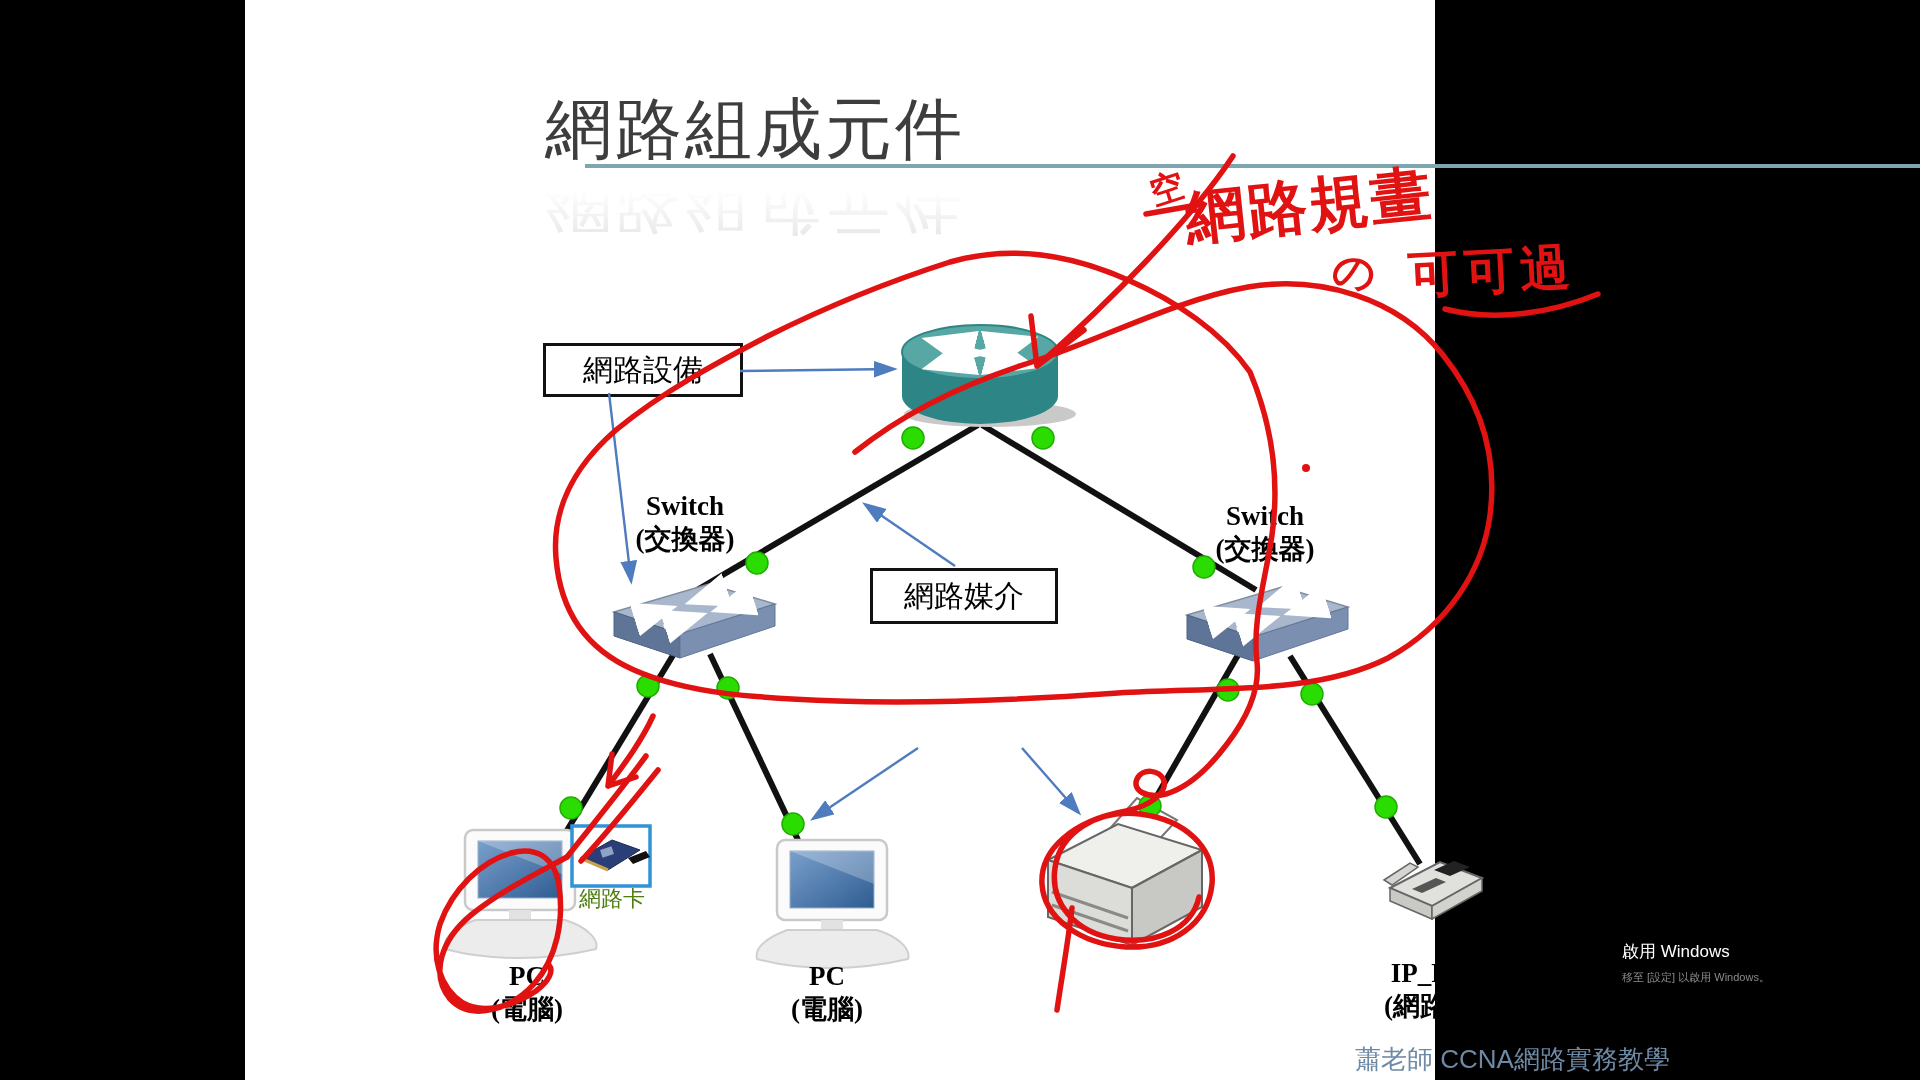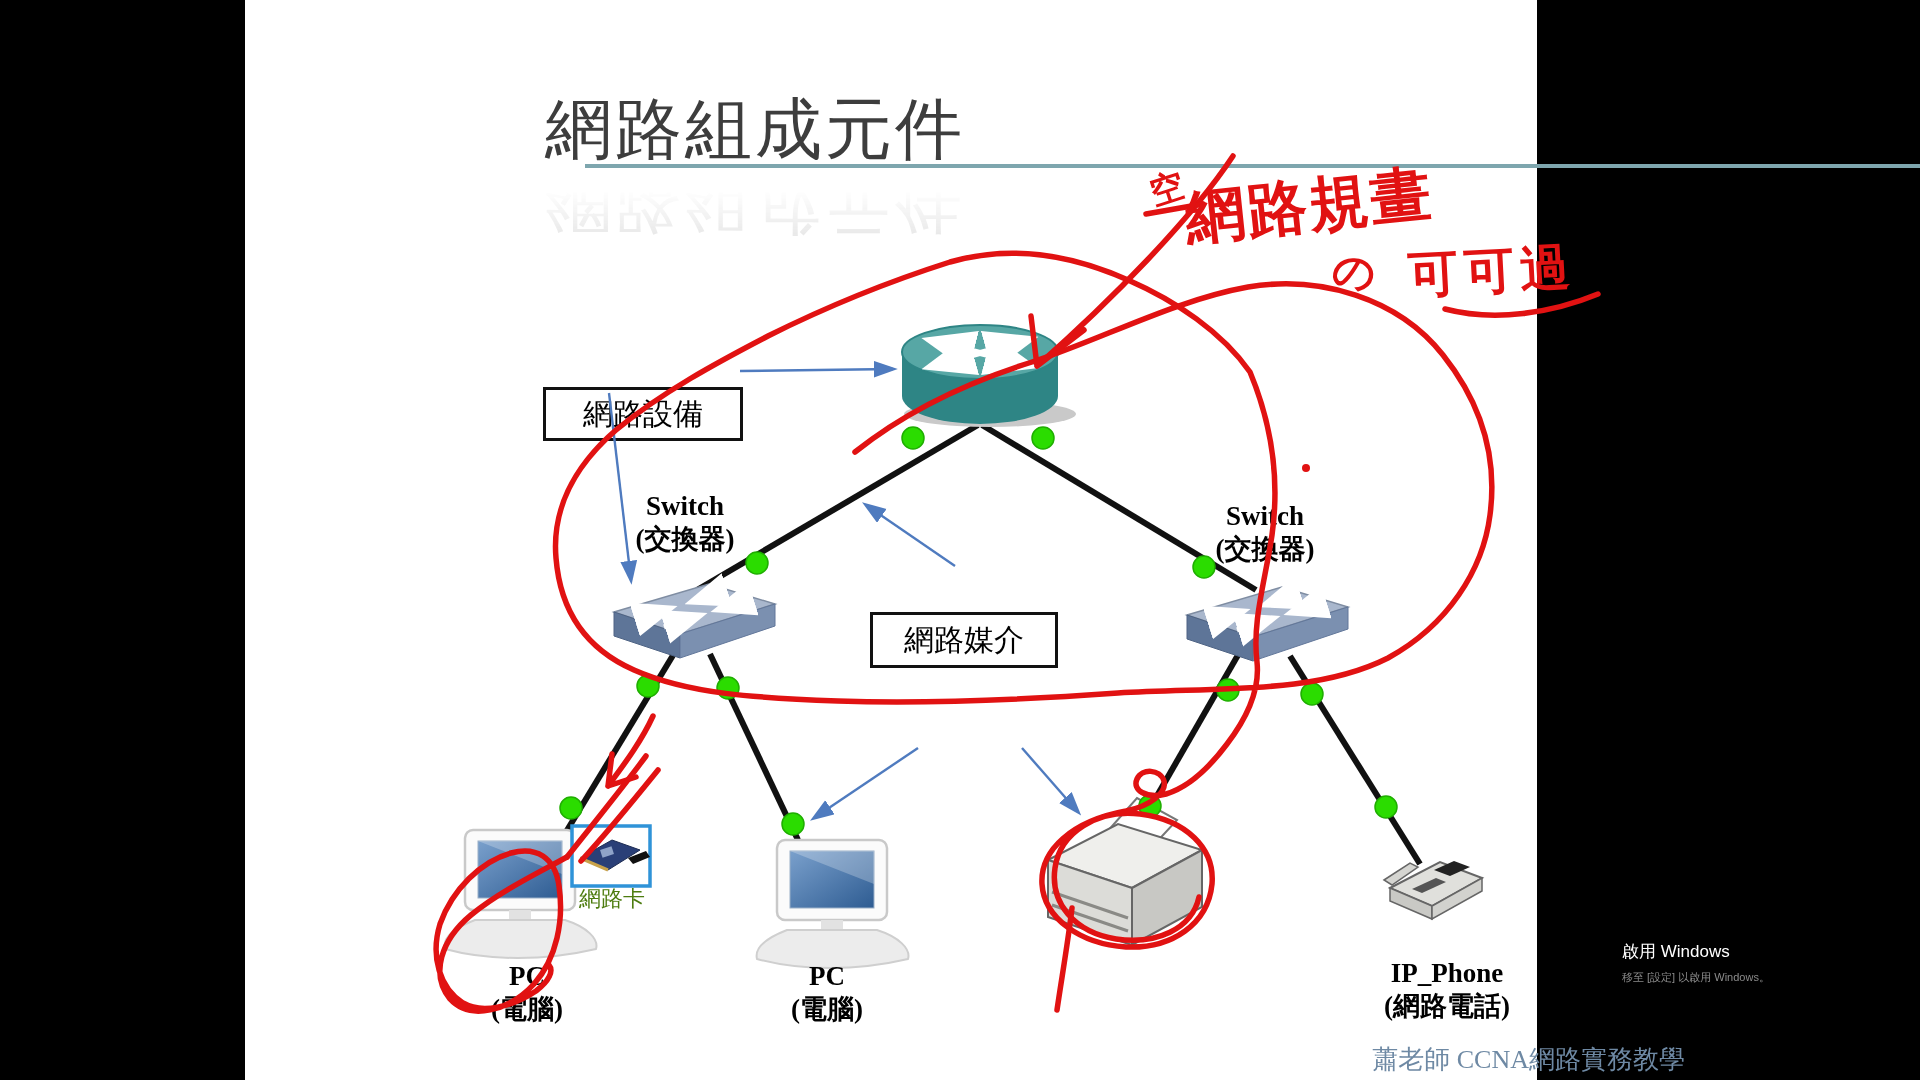--- a/index.html
+++ b/index.html
@@ -1,46 +1,46 @@
 <!DOCTYPE html>
 <html><head>
 <meta charset="utf-8">
 <style>
   html,body{margin:0;padding:0;background:#000;}
   #stage{position:relative;width:1920px;height:1080px;background:#000;overflow:hidden;
          font-family:"Liberation Sans",sans-serif;}
-  .slide{position:absolute;left:245px;top:0;width:1292px;height:1080px;background:#fff;}
+  .slide{position:absolute;left:245px;top:0;width:1190px;height:1080px;background:#fff;}
   .layer{position:absolute;left:0;top:0;width:1920px;height:1080px;}
 
   .slide-title{position:absolute;left:300px;top:84px;font-size:67px;letter-spacing:3px;
                color:#3d3d3d;font-family:"Liberation Sans",sans-serif;white-space:nowrap;}
   .reflect{top:158px;transform:scaleY(-1);opacity:.16;
            -webkit-mask-image:linear-gradient(to bottom,rgba(0,0,0,.9),transparent 65%);
            mask-image:linear-gradient(to bottom,rgba(0,0,0,.9),transparent 65%);}
   .title-rule{position:absolute;left:340px;top:164px;width:1346px;height:4px;background:#7ea6ae;}
 
   .dev-label{position:absolute;width:200px;text-align:center;color:#000;
              font-family:"Liberation Serif",serif;font-weight:700;font-size:27px;line-height:33px;}
   .callout{position:absolute;background:#fff;border:3px solid #111;color:#000;text-align:center;
            font-family:"Liberation Serif",serif;font-size:30px;display:flex;
-           align-items:center;justify-content:center;margin-top:44px;}
+           align-items:center;justify-content:center;}
   .nic-label{position:absolute;left:571px;top:884px;width:82px;text-align:center;
              font-size:22px;color:#4d7c0f;font-family:"Liberation Sans",sans-serif;}
 
   .ink-text{position:absolute;color:#e11212;font-weight:700;white-space:nowrap;
             font-family:"DejaVu Sans",sans-serif;}
   .hw-small{left:1150px;top:166px;font-size:34px;transform:rotate(-18deg);}
   .hw-line1{left:1185px;top:166px;font-size:60px;letter-spacing:2px;transform:rotate(-6deg);}
   .hw-mark{left:1333px;top:244px;font-size:42px;transform:rotate(12deg);}
   .hw-line2{left:1408px;top:238px;font-size:50px;letter-spacing:6px;transform:rotate(-3deg);}
 
   .wm1{position:absolute;left:1622px;top:940px;font-size:17px;color:#ffffff;}
   .wm2{position:absolute;left:1622px;top:970px;font-size:11px;color:#8b8b8b;}
-  .credit{position:absolute;left:1355px;top:1042px;width:330px;text-align:right;
-          font-size:26px;color:#6e89a4;font-family:Liberation Serif, serif;}
+  .credit{position:absolute;left:1355px;top:1042px;width:330px;
+          font-size:26px;color:#6e89a4;font-family:Liberation Sans, sans-serif;}
 </style>
 </head>
 <body>
 
 <div id="stage">
   <div class="slide">
 
     <div class="slide-title">網路組成元件</div>
     <div class="slide-title reflect">網路組成元件</div>
     <div class="title-rule"></div>

